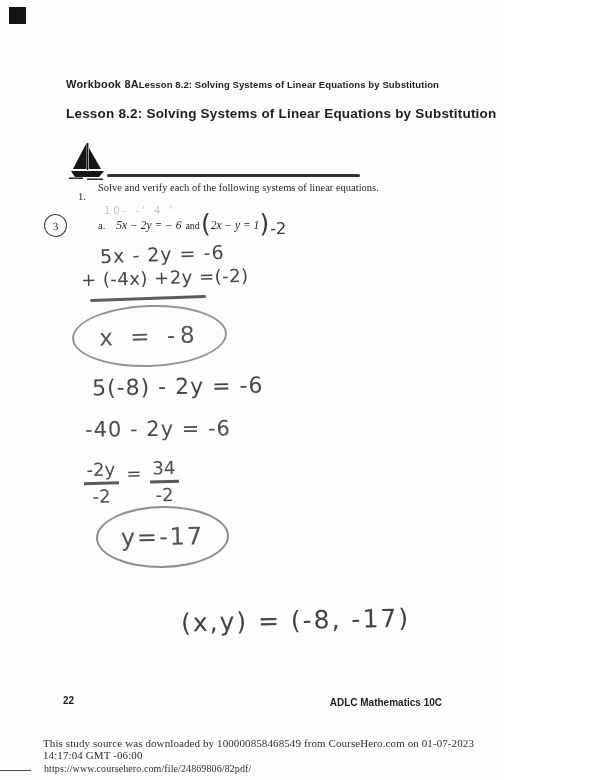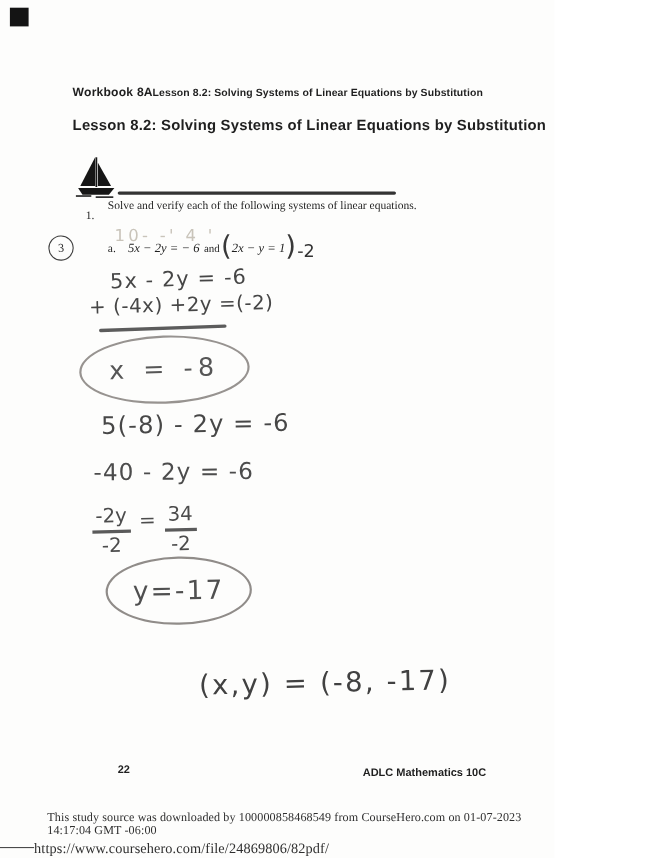--- a/index.html
+++ b/index.html
@@ -18,21 +18,21 @@
   .b{font-weight:bold;}
   
   .hdr-left{left:66px;top:78px;font-size:11px;letter-spacing:.2px;}
   .hdr-right{right:65px;top:79px;font-size:9.5px;letter-spacing:.1px;}
   .title{left:66px;top:106px;font-size:13.5px;letter-spacing:.2px;}
   .section-head{left:108px;top:152px;font-size:12.5px;letter-spacing:.2px;}
   .head-rule{left:107px;top:174px;width:253px;height:3px;background:#333;border-radius:2px;}
   
   .q-num{left:78px;top:191px;font-size:10.5px;}
   .q-text{left:98px;top:182px;font-size:10.5px;}
-  .faint-note{left:104px;top:205px;font-size:15px;color:#c9c4ba;letter-spacing:3px;font-family:"DejaVu Sans",sans-serif;}
+  .faint-note{left:104px;top:205px;font-size:10px;color:#c9c4ba;letter-spacing:3px;font-family:"DejaVu Sans",sans-serif;}
   .part-row{left:98px;top:214px;display:flex;align-items:baseline;white-space:nowrap;}
   .part-label{font-size:10.5px;margin-right:11px;}
   .eq{font-size:11.5px;font-style:italic;}
   .conj{font-size:10px;font-style:normal;margin:0 1px 0 4px;}
   
   .hw{font-family:"DejaVu Sans",sans-serif;color:#4a4a4a;white-space:nowrap;}
   .hw-paren{font-size:25px;color:#383838;position:relative;top:3px;line-height:0;}
   .hw-mult{font-size:16px;color:#333;position:relative;top:5px;margin-left:1px;}
   .hw1{left:100px;top:243px;font-size:19px;transform:rotate(-2deg);letter-spacing:1px;color:#464646;}
   .hw2{left:81px;top:267px;font-size:18px;transform:rotate(-1.5deg);letter-spacing:.5px;color:#464646;}
@@ -44,25 +44,25 @@
   .hw4{left:85px;top:417px;font-size:21px;transform:rotate(-.5deg);letter-spacing:1px;color:#4c4c4c;}
   .frac-row{left:84px;top:458px;display:flex;align-items:center;transform:rotate(-1.5deg);color:#4c4c4c;}
   .frac{display:inline-flex;flex-direction:column;align-items:center;font-size:18px;}
   .frac .num{padding:0 3px 2px;border-bottom:3px solid #5a5a5a;}
   .frac .den{padding-top:1px;}
   .frac-eq{font-size:18px;margin:0 8px;position:relative;top:-9px;}
   .oval-y{left:96px;top:506px;width:129px;height:58px;transform:rotate(-1deg);border-color:#908c89;}
   .oval-y-text{font-size:24px;letter-spacing:2px;color:#4f4f4f;}
   .hw-solution{left:181px;top:606px;font-size:25px;transform:rotate(-1.2deg);letter-spacing:2px;color:#414141;}
   
-  .pg-num{left:63px;top:695px;font-size:10px;margin-left:44px;}
+  .pg-num{left:63px;top:695px;font-size:10px;}
   .pg-right{right:62px;top:697px;font-size:10px;}
   
   .wm1{left:43px;top:737px;font-size:11px;color:#2f2f2f;letter-spacing:.1px;}
-  .wm2{left:31px;top:763px;font-size:13px;color:#2f2f2f;letter-spacing:.1px;}
+  .wm2{left:44px;top:763px;font-size:10px;color:#2f2f2f;letter-spacing:.1px;}
   .wm-rule{left:0;top:770px;width:31px;border-top:1px solid #4a4a4a;height:0;}
   
   .corner-mark{left:9px;top:7px;width:17px;height:17px;background:#141414;}
   .circle-3{left:44px;top:214px;width:21px;height:21px;border:1.6px solid #3e3e3e;border-radius:50%;
     display:flex;align-items:center;justify-content:center;font-size:11px;color:#2f2f2f;
     font-family:"Liberation Serif",serif;transform:rotate(-3deg);}
   .boat{left:67px;top:141px;}
 </style>
 </head>
 <body>

